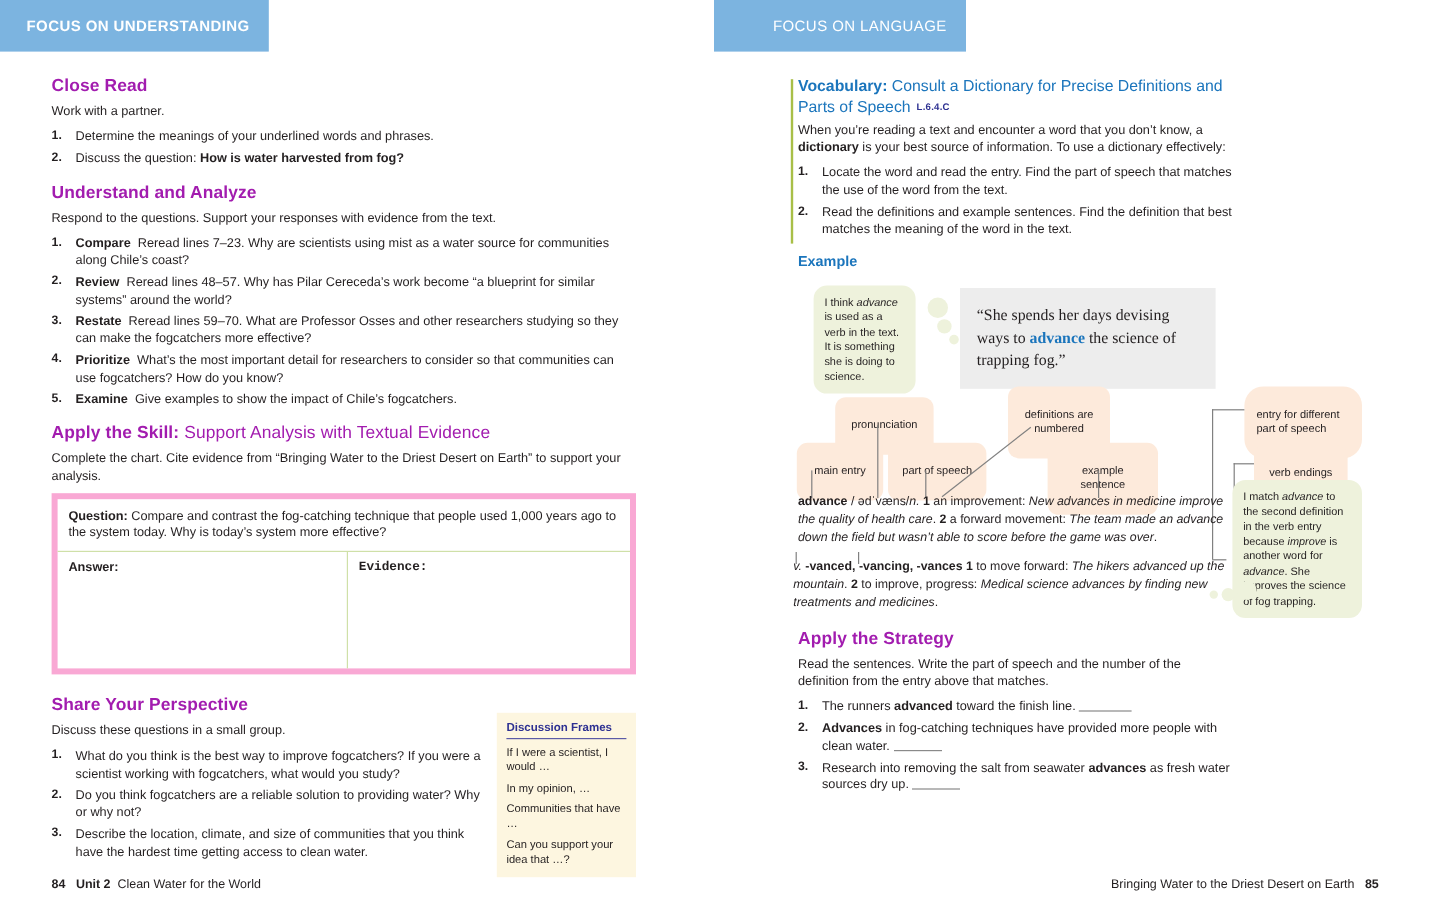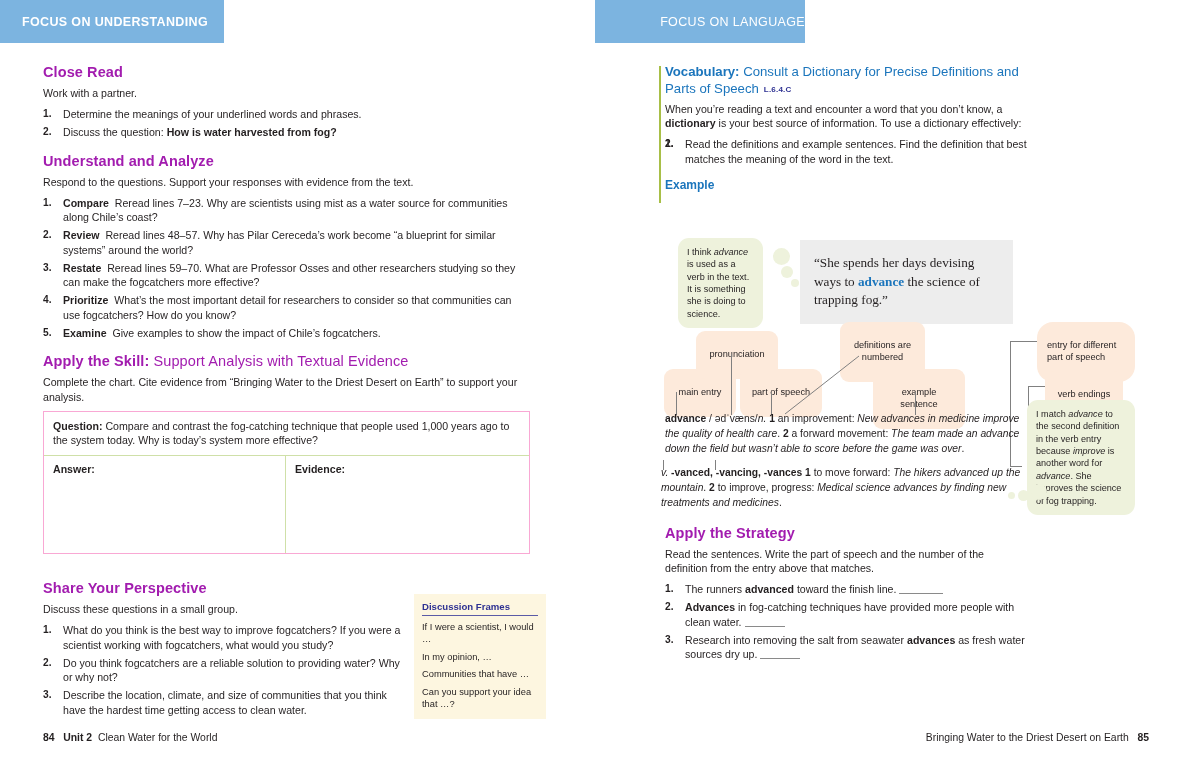--- a/index.html
+++ b/index.html
@@ -21,21 +21,21 @@
   
   .banner {
     position: absolute; top: 0; height: 43px;
     background: #7cb4e0;
     color: #ffffff;
     font-size: 12.5px;
     letter-spacing: .35px;
     display: flex; align-items: center;
   }
   .banner-left  { left: 0; width: 224px; justify-content: flex-end; padding-right: 16px; font-weight: bold; }
-  .banner-right { left: 0; width: 210px; justify-content: flex-end; }
+  .banner-right { left: 0; width: 210px; justify-content: flex-end; padding-right: 16px; }
 
   
   h2.sec {
     color: #a21caf;
     font-size: 14.5px;
     font-weight: bold;
     margin: 0 0 6px 0;
     letter-spacing: .1px;
   }
   h2.sec .light { font-weight: normal; }
@@ -62,44 +62,44 @@
     font-size: 10.2px;
   }
   b, .b { font-weight: bold; }
 
   
   .lp-content { position: absolute; left: 43px; top: 64px; width: 487px; }
   .blk { margin-bottom: 13px; }
 
   
   .chartbox {
-    border: 1px solid #f9a8d4;
+    border: 5px solid #f9a8d4;
     width: 487px;
     margin-top: 4px;
   }
   .chart-q {
     padding: 7px 9px 8px 9px;
     border-bottom: 1px solid #cfe0a8;
     font-size: 10.6px;
     line-height: 1.35;
   }
   .chart-cols { display: flex; height: 97px; }
   .chart-cell {
     padding: 7px 9px;
     font-size: 10.6px;
     font-weight: bold;
   }
   .chart-cell.first { width: 242px; border-right: 1px solid #cfe0a8; }
-  .chart-cell.second { flex: 1; }
+  .chart-cell.second { flex: 1; font-family: Liberation Mono, monospace; }
 
   
   .frames {
     position: absolute;
     left: 414px; top: 594px;
-    width: 132px;
+    width: 116px;
     background: #fdf6e0;
     padding: 7px 8px 9px 8px;
   }
   .frames-title {
     color: #2e3192;
     font-weight: bold;
     font-size: 9.6px;
     padding-bottom: 3px;
     border-bottom: 1px solid #5b5ba6;
     margin-bottom: 5px;
@@ -329,20 +329,21 @@
 </div>
 
 <div class="vocab-rule"></div>
 
 <div class="rp-content">
   <h2 class="vocab"><span>Vocabulary:</span><span class="light"> Consult a Dictionary for Precise Definitions and Parts of Speech</span><span class="std">L.6.4.C</span></h2>
   <p class="body-txt"><span>When you’re reading a text and encounter a word that you don’t know, a </span><b>dictionary</b><span> is your best source of information. To use a dictionary effectively:</span></p>
   <ol class="num">
     <li>
       <span class="n">1.</span>
+      <span>Locate the word and read the entry. Find the part of speech that matches the use of the word from the text.</span>
     </li>
     <li>
       <span class="n">2.</span>
       <span>Read the definitions and example sentences. Find the definition that best matches the meaning of the word in the text.</span>
     </li>
   </ol>
   <h3 class="ex">Example</h3>
 </div>
 
 <div class="diagram">

